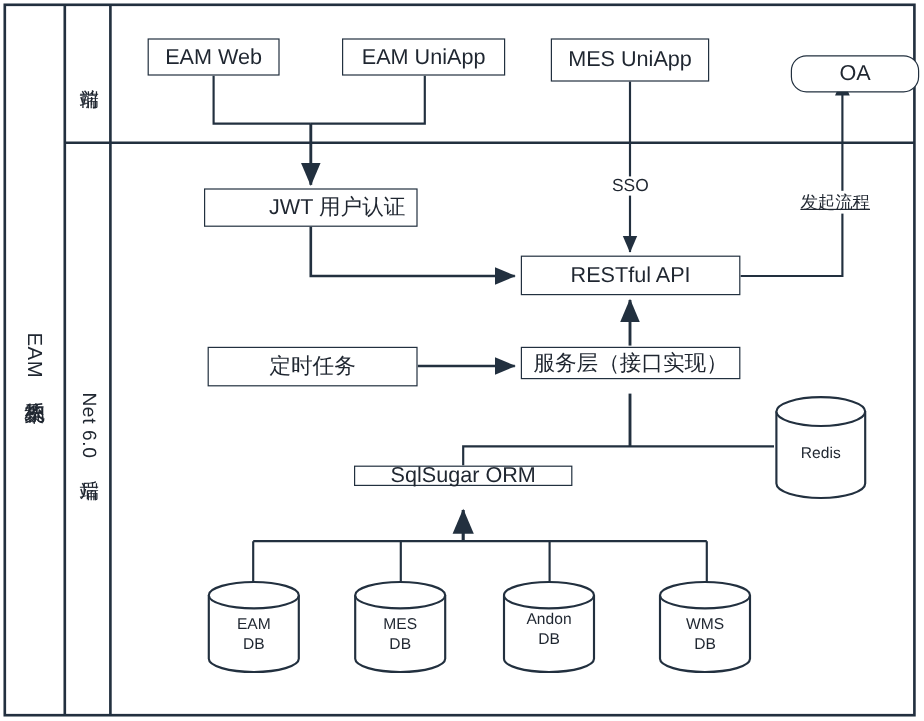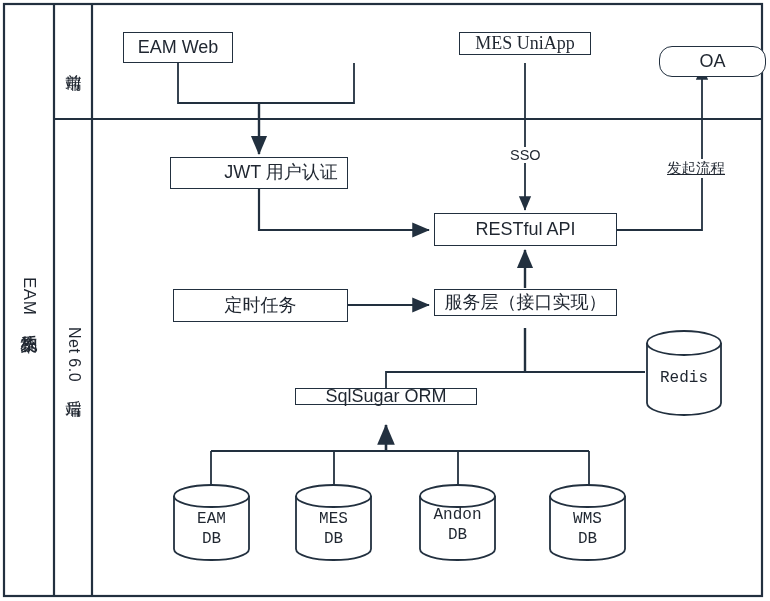--- a/index.html
+++ b/index.html
@@ -45,25 +45,24 @@
     white-space: nowrap;
     background: #ffffff;
     padding: 0 2px;
   }
   .cyl {
     position: absolute;
     display: flex;
     align-items: center;
     justify-content: center;
     flex-direction: column;
-    font-size: 16px;
+    font-size: 13px;
     color: #1f2630;
     line-height: 1.25;
     text-align: center;
-    font-family: Liberation Mono, monospace;
   }
   .cyl svg {
     position: absolute;
     left: 0;
     top: 0;
   }
   .cyl .cyl-text {
     position: relative;
     z-index: 2;
     pointer-events: none;
@@ -138,22 +137,25 @@
   </div>
 
   <div class="vlabel" style="left:54px; top:119px; width:38px; height:477px;">
     <span>Net 6.0 后端</span>
   </div>
 
   <div class="node" style="left:123px; top:32px; width:110px; height:31px;">
     <span>EAM Web</span>
   </div>
 
-
-  <div class="node" style="left:459px; top:32px; width:132px; height:23px;font-family:Liberation Serif, serif;">
+  <div class="node" style="left:285px; top:32px; width:136px; height:31px;">
+    <span>EAM UniApp</span>
+  </div>
+
+  <div class="node" style="left:459px; top:32px; width:132px; height:36px;">
     <span>MES UniApp</span>
   </div>
 
   <div class="node" style="left:659px; top:46px; width:107px; height:31px;border-radius:13px;">
     <span>OA</span>
   </div>
 
   <div class="node" style="left:170px; top:157px; width:178px; height:32px;padding-left:44px;">
     <span>JWT 用户认证</span>
   </div>

